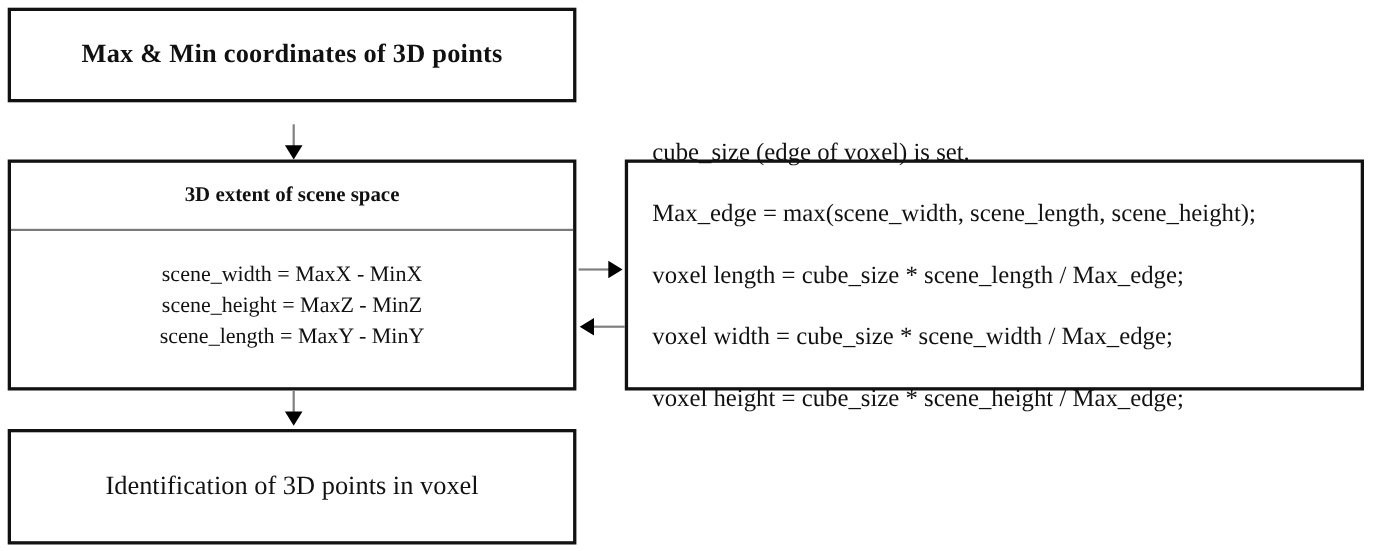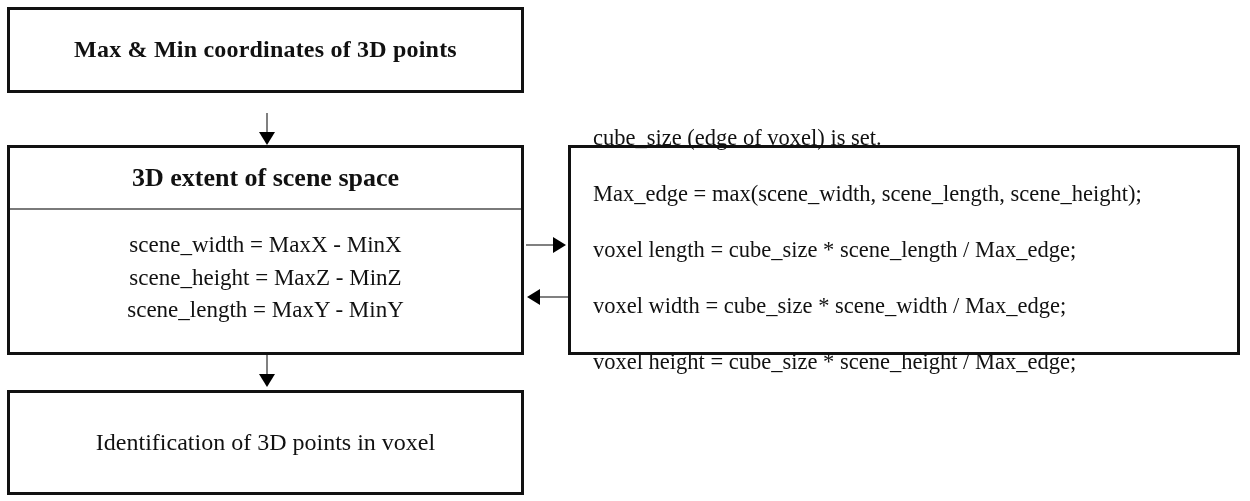--- a/index.html
+++ b/index.html
@@ -55,35 +55,35 @@
     height: 210px;
     display: flex;
     flex-direction: column;
   }
   #box-extent .header {
     height: 62px;
     display: flex;
     align-items: center;
     justify-content: center;
     font-weight: bold;
-    font-size: 26px;
+    font-size: 19px;
     border-bottom: 2px solid #7a7a7a;
     box-sizing: border-box;
   }
   #box-extent .body {
     flex: 1;
     display: flex;
     flex-direction: column;
     align-items: center;
     justify-content: center;
     padding-bottom: 6px;
     box-sizing: border-box;
   }
   #box-extent .body .formula {
-    font-size: 23px;
+    font-size: 20px;
     line-height: 1.42;
     text-align: right;
     white-space: pre;
   }
 
   
   #box-voxel {
     left: 568px;
     top: 145px;
     width: 672px;

